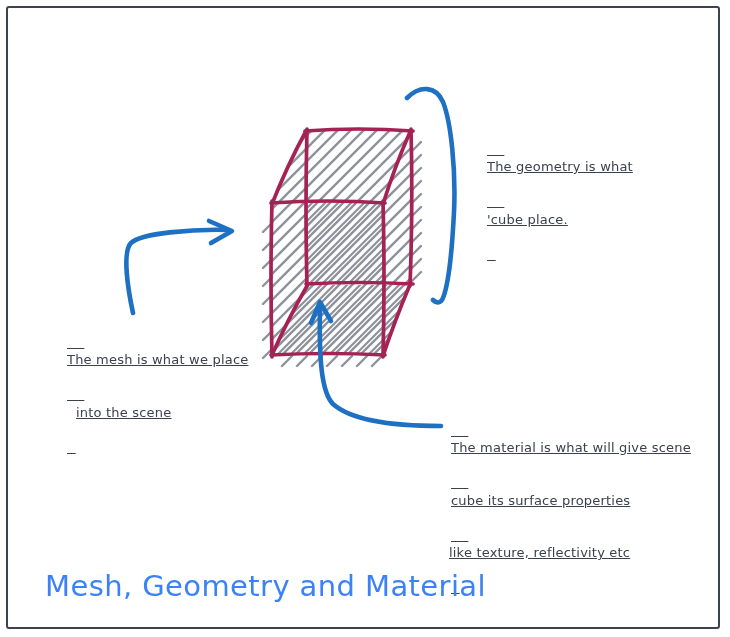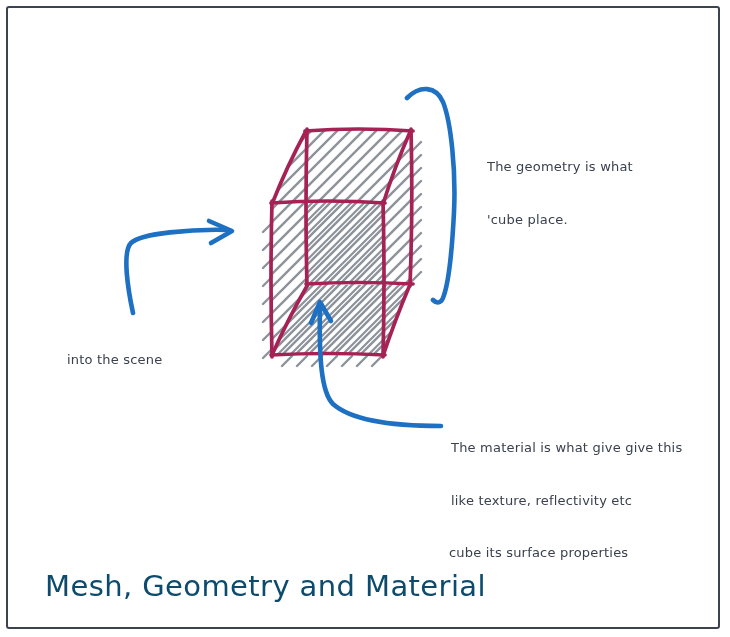--- a/index.html
+++ b/index.html
@@ -5,28 +5,28 @@
   html,body{margin:0;padding:0;background:#ffffff;}
   .stage{position:relative;width:730px;height:637px;background:#ffffff;overflow:hidden;
          font-family:"DejaVu Sans",sans-serif;}
   .frame{position:absolute;left:6px;top:6px;width:714px;height:623px;box-sizing:border-box;
          border:2.5px solid #3d434e;border-radius:3px;}
   .diagram-svg{position:absolute;left:0;top:0;width:730px;height:637px;}
   .cube-edges path{fill:none;stroke-width:3.7;stroke-linecap:round;}
   .blue-stroke path{fill:none;stroke-width:4.6;stroke-linecap:round;stroke-linejoin:round;}
   .tick-lines{fill:none;stroke-width:2.4;stroke-linecap:round;}
   .note{position:absolute;font-size:13px;line-height:17.5px;color:#3a414e;letter-spacing:0.2px;
-        white-space:pre;}
+        white-space:pre;text-decoration:underline;}
   .note div{min-height:17.5px;}
   #geometry-note{left:487px;top:123px;}
   #mesh-note{left:67px;top:316px;}
-  #mesh-note div:nth-child(2){margin-left:9px;margin-top:12px;}
+  #mesh-note div:nth-child(2){margin-left:9px;}
   #material-note{left:451px;top:404px;}
   #material-note div:nth-child(3){margin-left:-2px;}
-  .title{position:absolute;left:45px;top:569px;font-size:29px;color:#0c4a6e;
+  .title{position:absolute;left:45px;top:569px;font-size:29px;color:#3b82f6;
          letter-spacing:0.4px;white-space:pre;}
 </style>
 </head>
 <body>
 
 <div class="stage">
 
   <div class="frame"></div>
 
   <svg class="diagram-svg" viewBox="0 0 730 637">
@@ -83,24 +83,25 @@
       <path d="M407,98 C420,85 436,86 443,102 C451,122 456,170 454,212 C452,252 449,283 443,298 C441,303 437,304 433,300"></path>
     </g>
   </svg>
 
   <div class="note" id="geometry-note">
     <div>The geometry is what</div>
     <div>'cube place.</div>
   </div>
 
   <div class="note" id="mesh-note">
+    <div>The mesh is what we place</div>
     <div>into the scene</div>
   </div>
 
   <div class="note" id="material-note">
-    <div>The material is what give give this</div>
+    <div>The material is what will give scene</div>
+    <div>cube its surface properties</div>
     <div>like texture, reflectivity etc</div>
-    <div>cube its surface properties</div>
   </div>
 
   <div class="title">Mesh, Geometry and Material</div>
 
 </div>
 
 </body></html>

